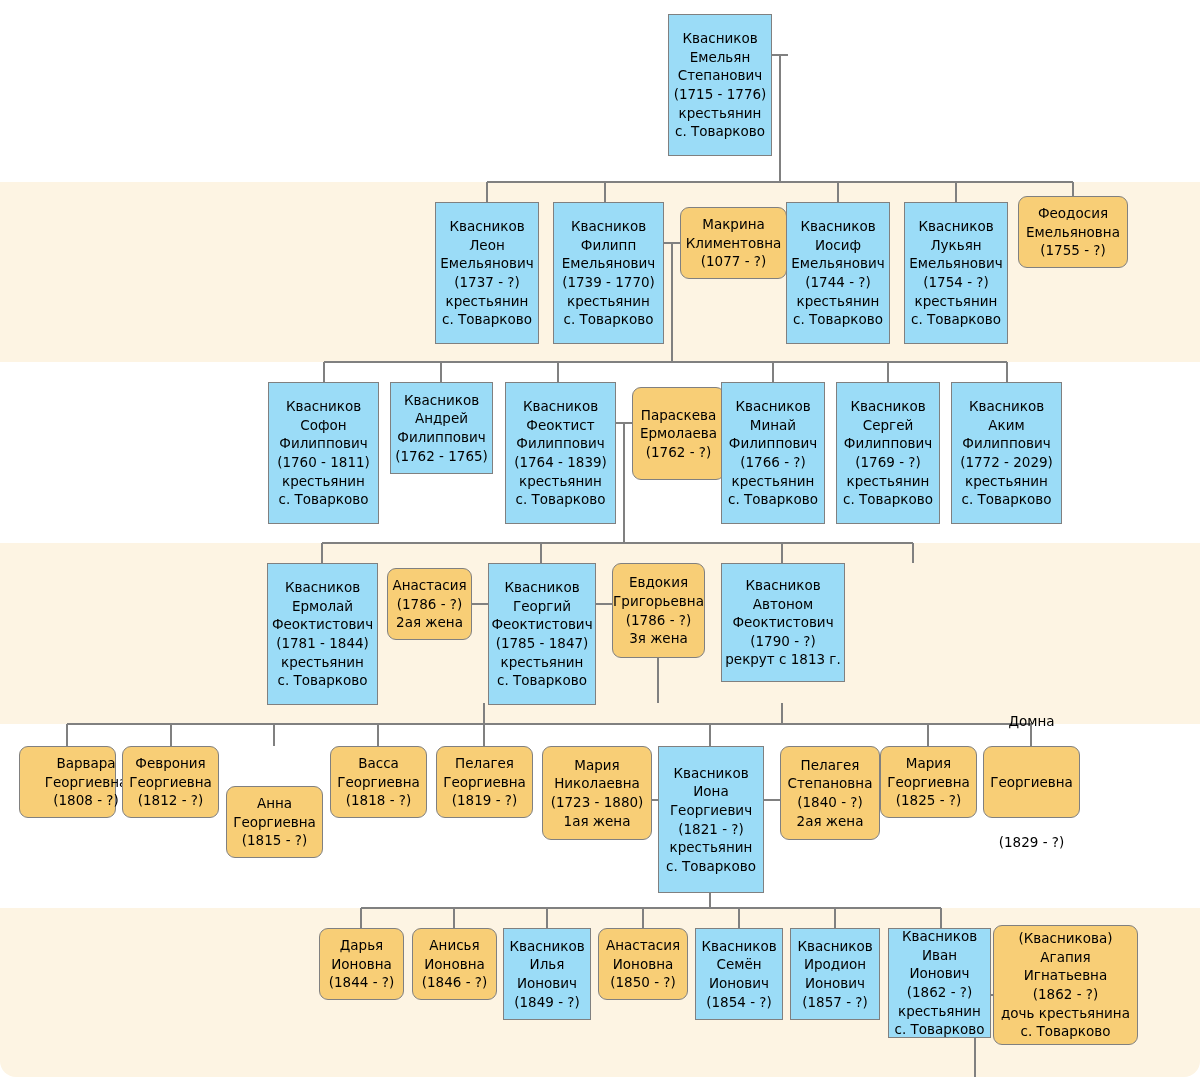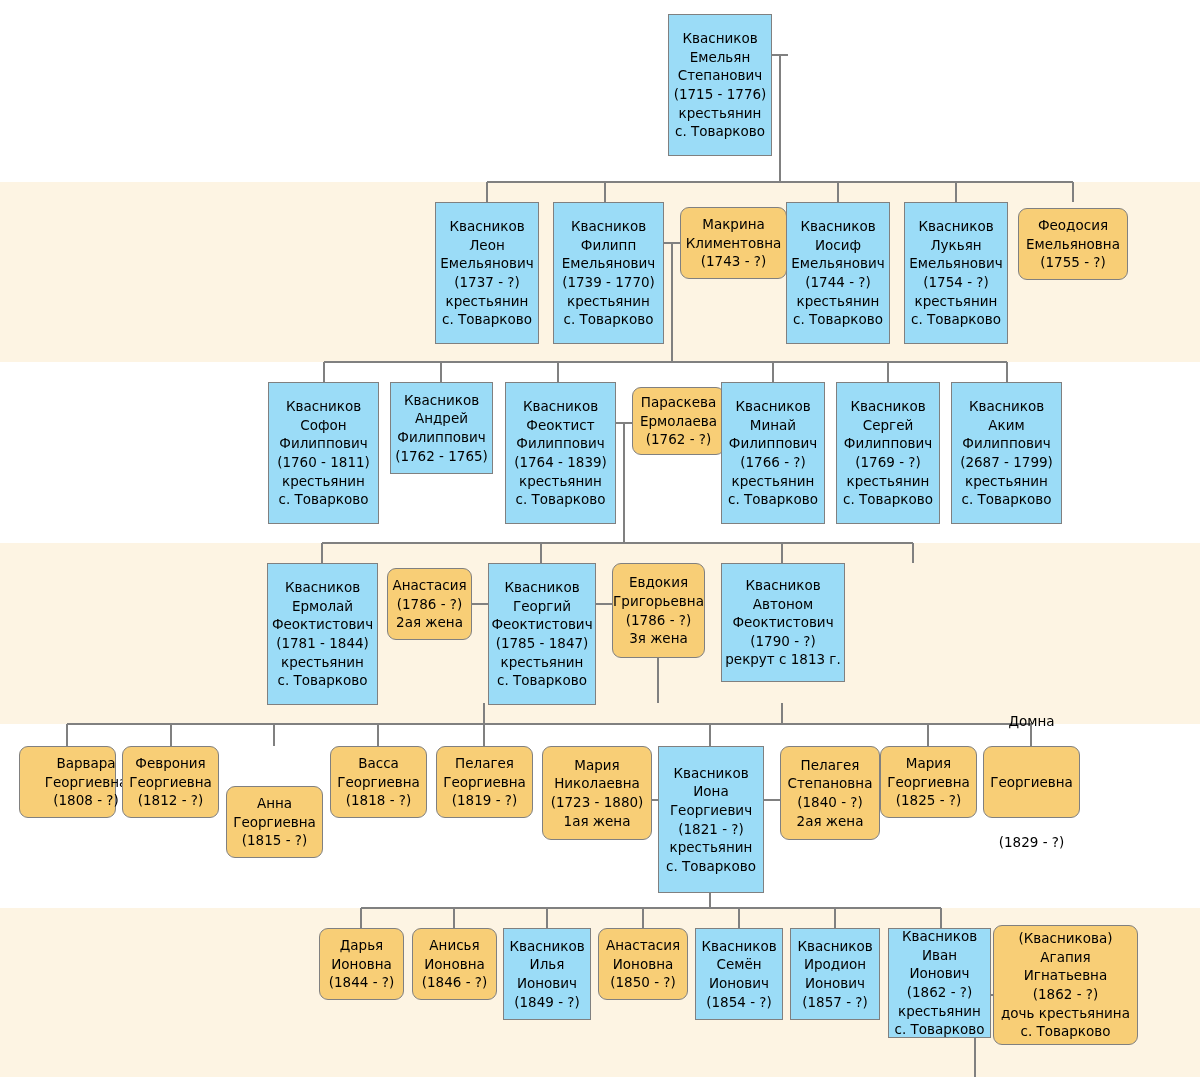--- a/index.html
+++ b/index.html
@@ -7,20 +7,21 @@
     margin: 0; padding: 0;
     background: #ffffff;
     font-family: "DejaVu Sans", sans-serif;
   }
   #tree {
     position: relative;
     width: 1200px;
     height: 1077px;
     overflow: hidden;
     background: #ffffff;
+    border-radius: 16px;
   }
   .band {
     position: absolute;
     left: 0;
     width: 1200px;
     background: #FDF4E3;
     z-index: 0;
   }
   svg.links {
     position: absolute;
@@ -154,39 +155,39 @@
     <span class="ln">Квасников</span>
     <span class="ln">Филипп</span>
     <span class="ln">Емельянович</span>
     <span class="ln">(1739 - 1770)</span>
     <span class="ln">крестьянин</span>
     <span class="ln">с. Товарково</span>
   </div>
   <div class="node female" style="left:680px;top:207px;width:107px;height:72px;">
     <span class="ln">Макрина</span>
     <span class="ln">Климентовна</span>
-    <span class="ln">(1743 - ?)</span>
+    <span class="ln">(1077 - ?)</span>
   </div>
   <div class="node male" style="left:786px;top:202px;width:104px;height:142px;">
     <span class="ln">Квасников</span>
     <span class="ln">Иосиф</span>
     <span class="ln">Емельянович</span>
     <span class="ln">(1744 - ?)</span>
     <span class="ln">крестьянин</span>
     <span class="ln">с. Товарково</span>
   </div>
   <div class="node male" style="left:904px;top:202px;width:104px;height:142px;">
     <span class="ln">Квасников</span>
     <span class="ln">Лукьян</span>
     <span class="ln">Емельянович</span>
     <span class="ln">(1754 - ?)</span>
     <span class="ln">крестьянин</span>
     <span class="ln">с. Товарково</span>
   </div>
-  <div class="node female" style="left:1018px;top:208px;width:110px;height:72px;">
+  <div class="node female" style="left:1018px;top:196px;width:110px;height:72px;">
     <span class="ln">Феодосия</span>
     <span class="ln">Емельяновна</span>
     <span class="ln">(1755 - ?)</span>
   </div>
 
   <div class="node male" style="left:268px;top:382px;width:111px;height:142px;">
     <span class="ln">Квасников</span>
     <span class="ln">Софон</span>
     <span class="ln">Филиппович</span>
     <span class="ln">(1760 - 1811)</span>
@@ -200,21 +201,21 @@
     <span class="ln">(1762 - 1765)</span>
   </div>
   <div class="node male" style="left:505px;top:382px;width:111px;height:142px;">
     <span class="ln">Квасников</span>
     <span class="ln">Феоктист</span>
     <span class="ln">Филиппович</span>
     <span class="ln">(1764 - 1839)</span>
     <span class="ln">крестьянин</span>
     <span class="ln">с. Товарково</span>
   </div>
-  <div class="node female" style="left:632px;top:387px;width:93px;height:68px;justify-content:center;">
+  <div class="node female" style="left:632px;top:387px;width:93px;height:93px;justify-content:center;">
     <span class="ln">Параскева</span>
     <span class="ln">Ермолаева</span>
     <span class="ln">(1762 - ?)</span>
   </div>
   <div class="node male" style="left:721px;top:382px;width:104px;height:142px;">
     <span class="ln">Квасников</span>
     <span class="ln">Минай</span>
     <span class="ln">Филиппович</span>
     <span class="ln">(1766 - ?)</span>
     <span class="ln">крестьянин</span>
@@ -225,21 +226,21 @@
     <span class="ln">Сергей</span>
     <span class="ln">Филиппович</span>
     <span class="ln">(1769 - ?)</span>
     <span class="ln">крестьянин</span>
     <span class="ln">с. Товарково</span>
   </div>
   <div class="node male" style="left:951px;top:382px;width:111px;height:142px;">
     <span class="ln">Квасников</span>
     <span class="ln">Аким</span>
     <span class="ln">Филиппович</span>
-    <span class="ln">(2687 - 1799)</span>
+    <span class="ln">(1772 - 2029)</span>
     <span class="ln">крестьянин</span>
     <span class="ln">с. Товарково</span>
   </div>
 
   <div class="node male" style="left:267px;top:563px;width:111px;height:142px;">
     <span class="ln">Квасников</span>
     <span class="ln">Ермолай</span>
     <span class="ln">Феоктистович</span>
     <span class="ln">(1781 - 1844)</span>
     <span class="ln">крестьянин</span>

